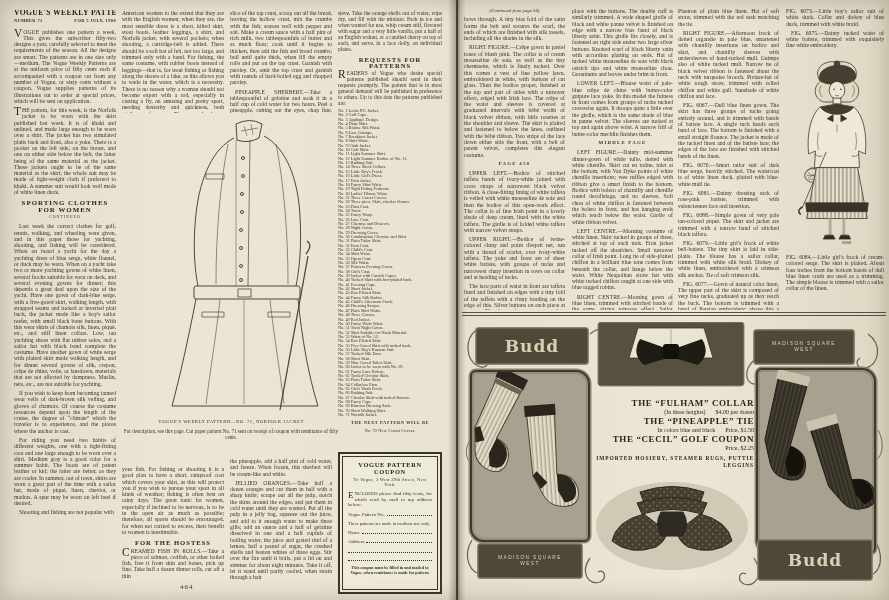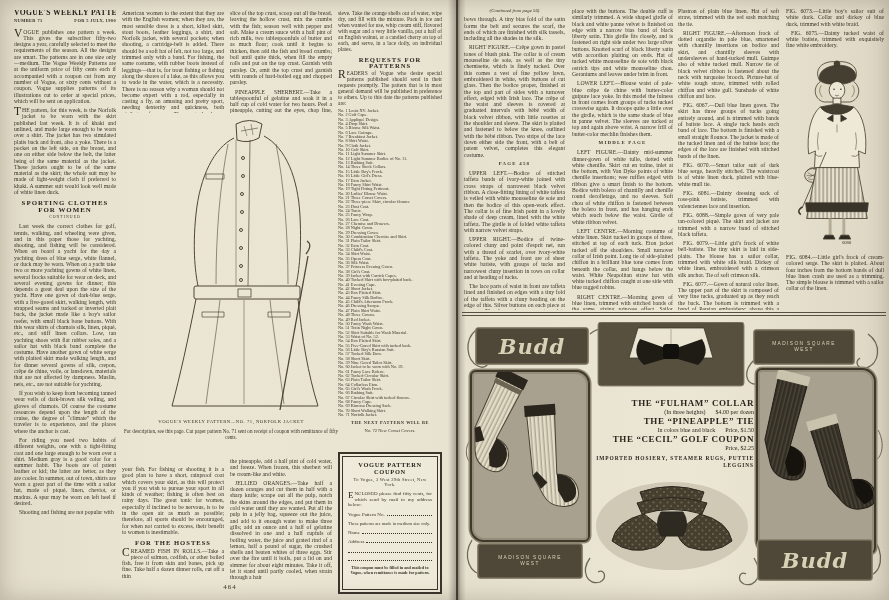--- a/index.html
+++ b/index.html
@@ -35,21 +35,21 @@
   .dotline{border-bottom:1px dotted #3a342a;height:5px;margin-bottom:3.5px}
   .c-note{font-size:4.5px;line-height:5.2px;margin-bottom:3px}
   .c-foot{font-size:4.2px;font-weight:bold;text-align:center;line-height:5px;margin-top:1px}
   .pageno{position:absolute;font-size:7px;letter-spacing:1px;color:#3a342a}
   .figure{position:absolute}
   .rule{position:absolute;background:#565043}
   
   .ad{position:absolute;left:462px;top:320px;width:424px;height:274px}
   .banner{position:absolute;background:#4f4839;border-radius:3px;display:flex;align-items:center;justify-content:center;
           box-shadow:0 0 0 1px #8d8570, inset 0 0 0 1px #6c6450}
-  .budd{font-family:"DejaVu Serif",serif;font-style:italic;font-weight:bold;font-size:21px;color:#d9d1b5;letter-spacing:1px}
+  .budd{font-family:"DejaVu Serif",serif;font-weight:bold;font-size:17px;color:#d9d1b5;letter-spacing:1px}
   .msw{font-size:4.8px;letter-spacing:1.4px;color:#d9d1b5;text-align:center;line-height:6.2px;font-family:"Liberation Sans",sans-serif}
   .panel{position:absolute;background:#a9a190;border:2px solid #3f392b;border-radius:6px 14px 6px 14px;
          box-shadow:0 0 0 1.5px #8d8570, inset 0 0 0 2px #958d7a}
   .adtext{position:absolute;text-align:right;color:#2b261d}
   .ad-name{font-size:9px;font-weight:bold;letter-spacing:.6px;line-height:10.5px;white-space:nowrap}
   .ad-detail{font-size:6px;line-height:7.5px}
   .ad-detail .sp{display:inline-block;width:10px}
   .ad-foot{font-size:5.4px;font-weight:bold;letter-spacing:.9px;line-height:6.6px;margin-top:3px}
   .flourish{position:absolute;left:0;top:0;width:424px;height:274px;pointer-events:none}
   svg{display:block}
@@ -232,21 +232,21 @@
       <div class="dotrow">
           <span>Address</span>
           <span class="dots"></span>
         </div>
       <div class="dotline"></div>
       <div class="dotline"></div>
       <div class="c-foot">This coupon must be filled in and mailed to Vogue, when remittance is made for pattern.</div>
     </div>
   </div>
 
-  <div class="pageno" style="left:180px;top:583px;width:100px;text-align:center">464</div>
+  <div class="pageno" style="left:180px;top:583px;width:100px;">464</div>
 
   <div class="col" style="left:464px;top:8px;width:101px;height:302px">
     <div class="note-it">(Continued from page 56)</div>
     <p class="dc">bows through. A tiny bias fold of the satin forms the belt and secures the scarf, the ends of which are finished with silk tassels, including all the shades in the silk.</p>
     <p>RIGHT FIGURE.—Crêpe gown in pastel tones of blush pink. The collar is of cream mousseline de soie, as well as the tiny chemisette, which is finely tucked. Over this comes a vest of fine yellow lawn, embroidered in white, with buttons of cut glass. Then the bodice proper, finished at the top and part of sides with a turnover effect, edged with Irish lace. The crêpe of the waist and sleeves is covered at graduated intervals with bébé width of black velvet ribbon, with little rosettes at the shoulder and sleeve. The skirt is plaited and fastened to below the knee, outlined with the bébé ribbon. Two strips of the lace down either side the front, with a belt of patent velvet, completes this elegant costume.</p>
     <div class="h-small">PAGE 458</div>
     <p>UPPER LEFT.—Bodice of stitched taffeta bands of ivory-white joined with cross straps of narrowest black velvet ribbon. A close-fitting lining of white taffeta is veiled with white mousseline de soie and then the bodice of this open-work effect. The collar is of fine Irish point in a lovely shade of deep cream, lined with the white taffeta. The girdle is of folded white taffeta with narrow velvet straps.</p>
     <p>UPPER RIGHT.—Bodice of twine-colored cluny and point d'esprit net, run with a thread of scarlet, over ivory-white taffeta. The yoke and front are of sheer white batiste, with groups of tucks and narrowest cluny insertion in rows on collar and at heading of tucks.</p>
     <p>The lace parts of waist in front are taffeta lined and finished on edges with a tiny fold of the taffeta with a cluny beading on the edge of this. Silver buttons on each piece at corsage. The sleeves have revers turned to outer part of arm finished in the same manner, and held in</p>
   </div>

